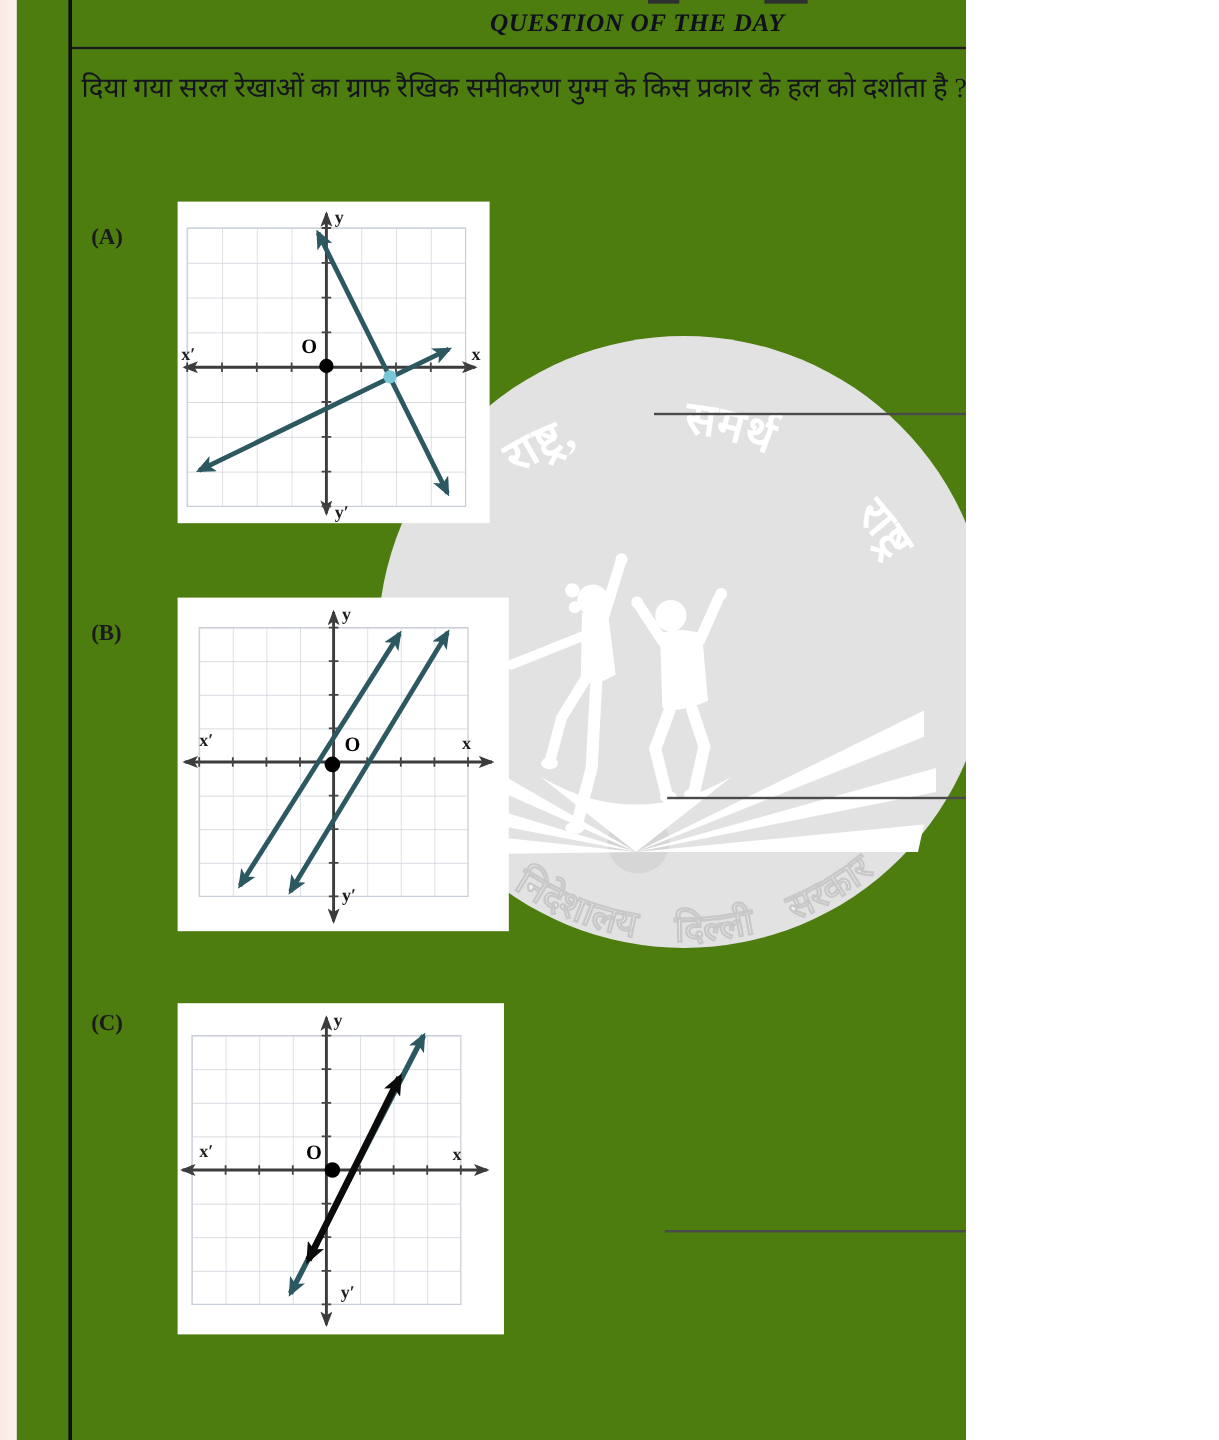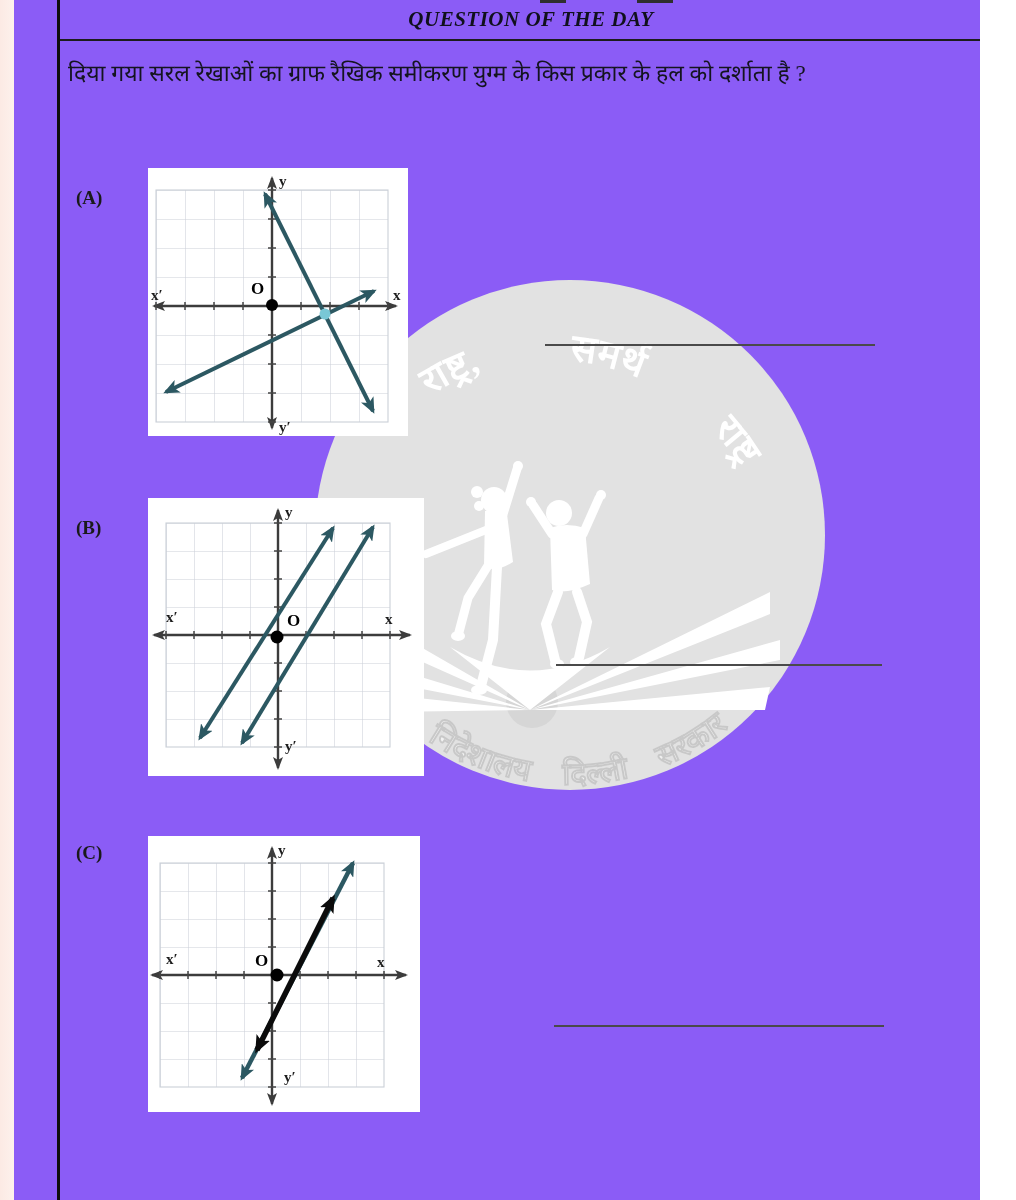--- a/index.html
+++ b/index.html
@@ -1,16 +1,16 @@
 <!DOCTYPE html>
 <html><head>
 <meta charset="utf-8">
 <style>
   html,body{margin:0;padding:0;background:#ffffff;}
-  .page{position:relative;width:980px;height:1200px;background:#8b5cf6;overflow:hidden;
+  .page{position:relative;width:805px;height:1200px;background:#4d7c0f;overflow:hidden;
         font-family:"Liberation Serif", serif;color:#151515;}
   .scan-strip{position:absolute;left:0;top:0;width:14px;height:1200px;
               background:linear-gradient(to right,#fceae4,#fdf1ec);z-index:4;}
   .border-v{position:absolute;top:0;width:3px;height:1200px;background:#0e0e0e;z-index:4;}
   .border-left{left:57px;}
   .border-right{left:1003px;}
   .rule-under-title{position:absolute;left:58px;top:39px;width:946px;height:2px;background:#1c1c1c;z-index:2;}
   .top-frag{position:absolute;top:0;height:3px;background:#2f2f2f;z-index:2;}
   .frag1{left:540px;width:26px;}
   .frag2{left:637px;width:36px;}

